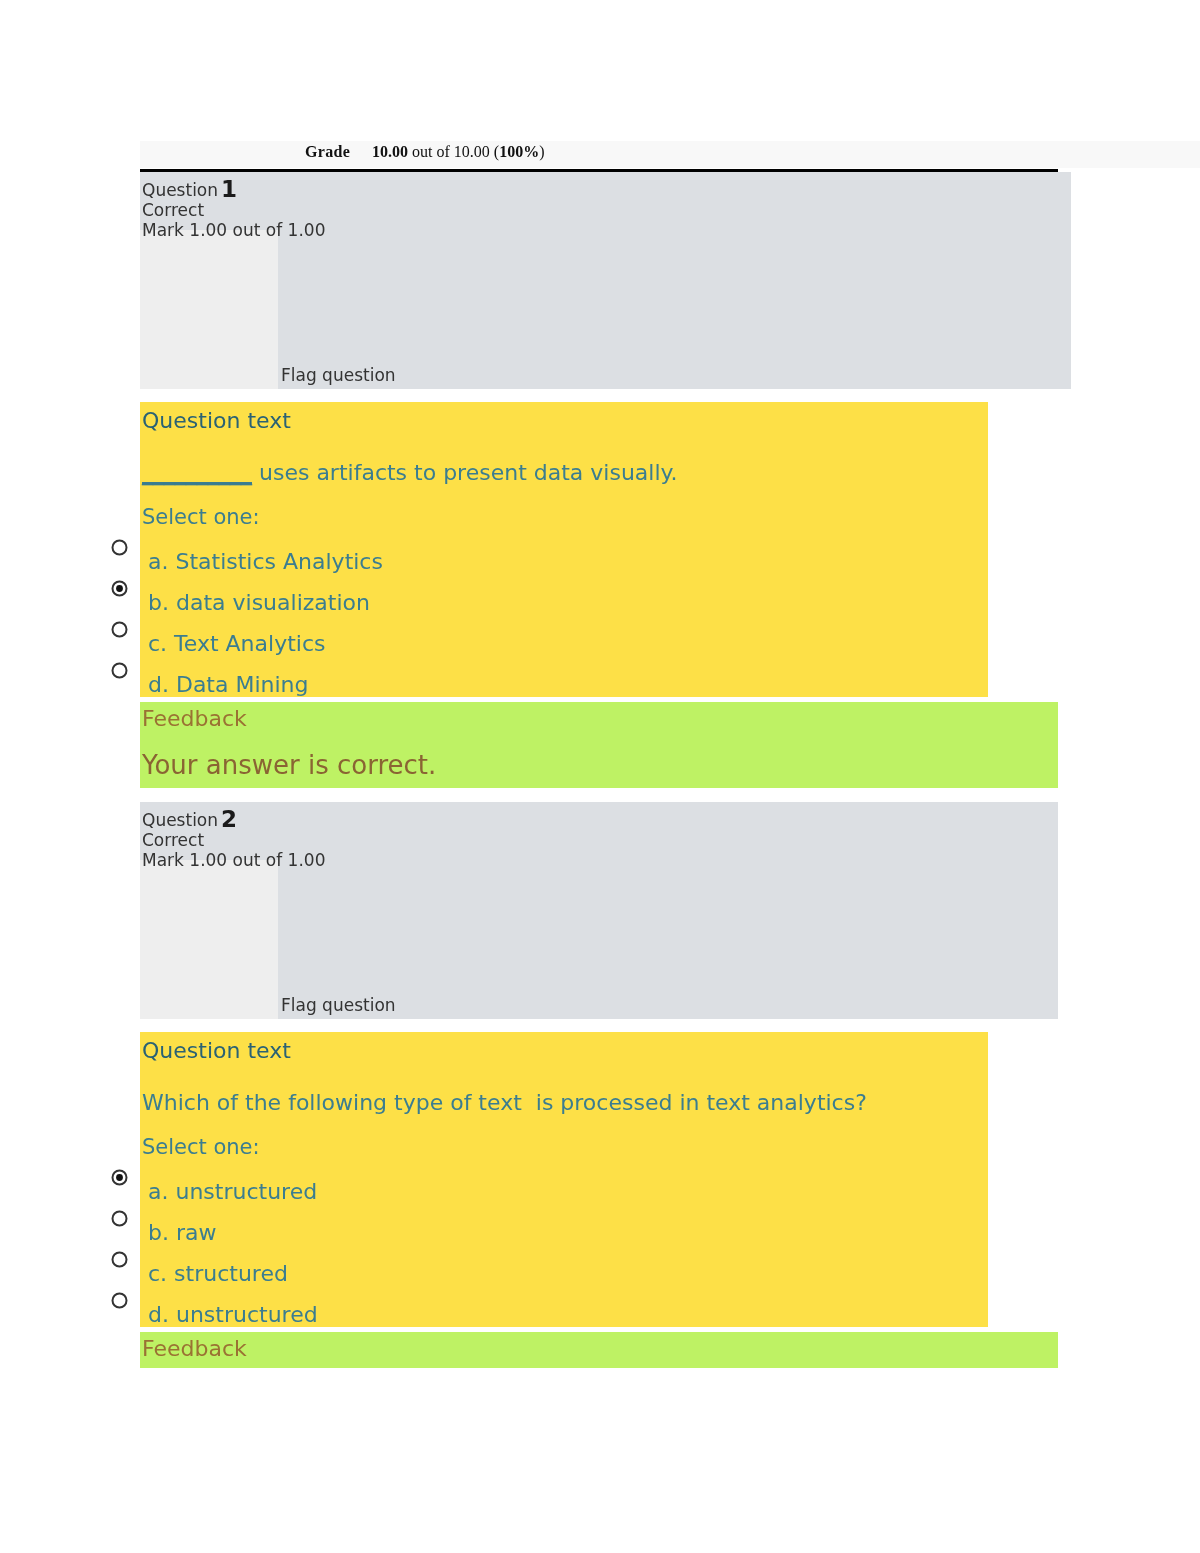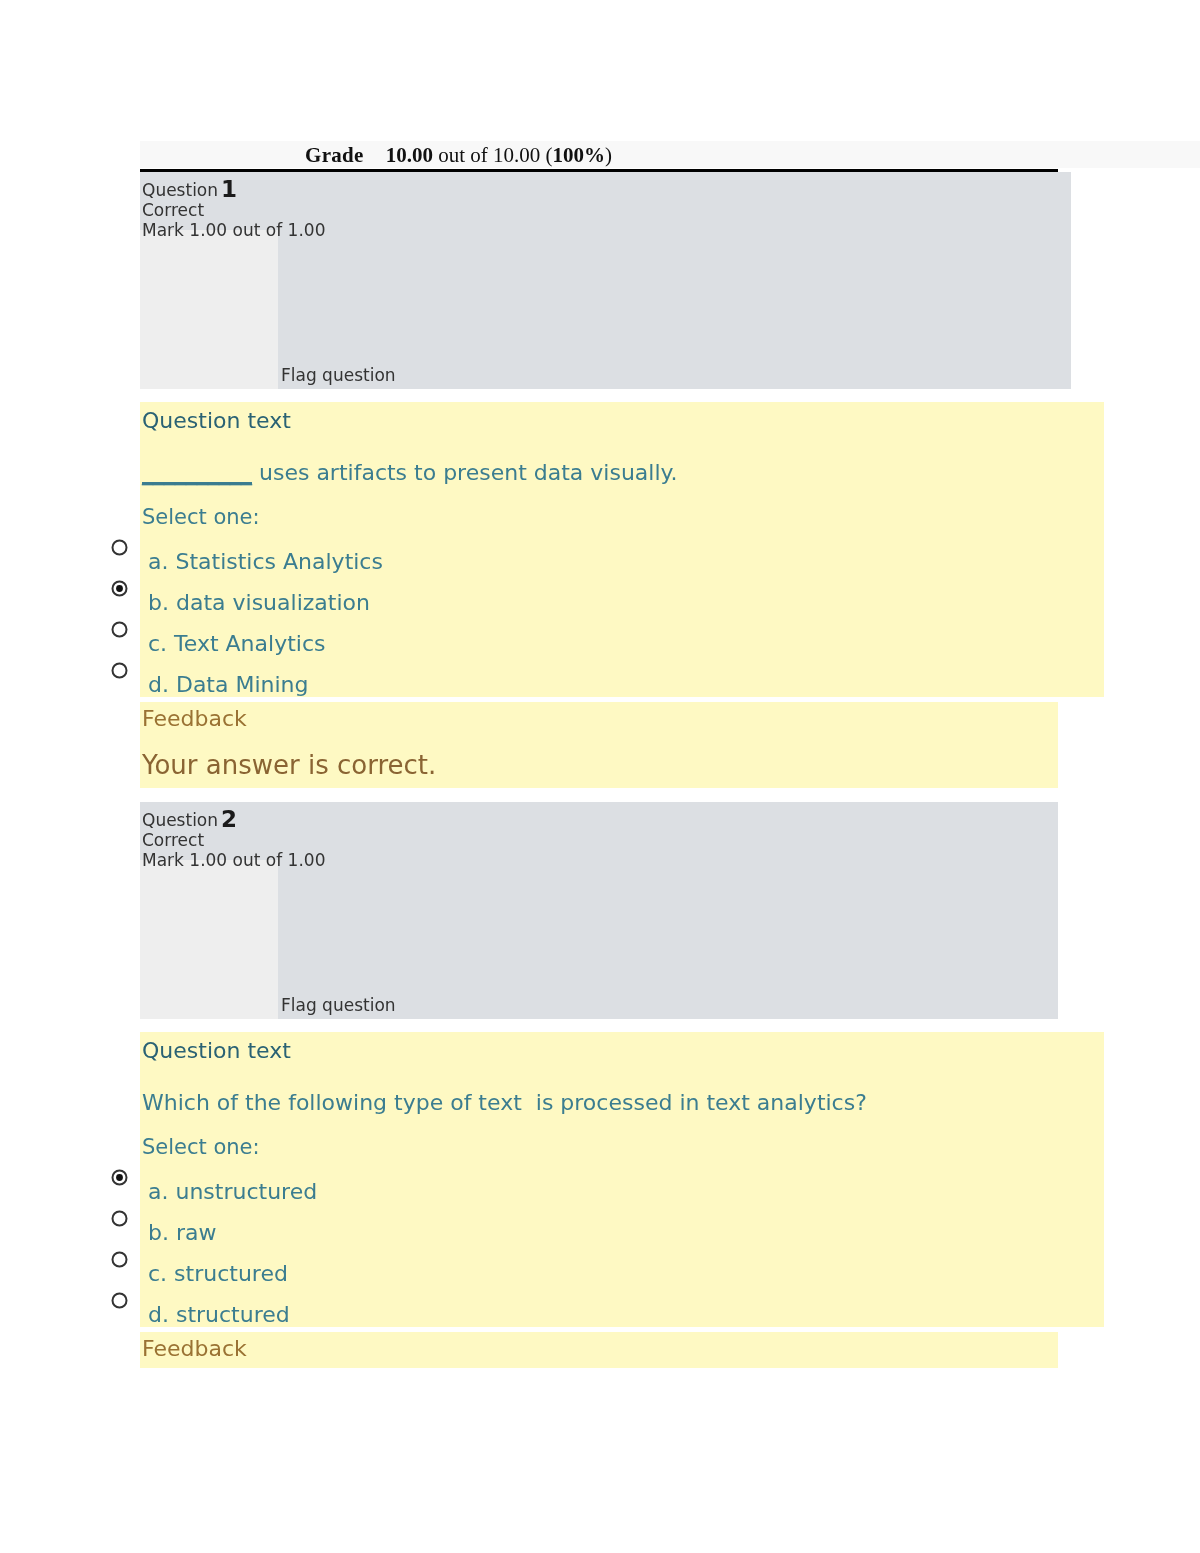--- a/index.html
+++ b/index.html
@@ -24,21 +24,21 @@
 
   
   .grade-bar {
     position: absolute;
     left: 140px;
     top: 141px;
     width: 1060px;
     height: 27px;
     background: #f8f8f8;
     font-family: "Liberation Serif", serif;
-    font-size: 21px;
+    font-size: 16px;
     color: #111;
     white-space: nowrap;
   }
   .grade-inner {
     position: absolute;
     left: 165px;
     top: 2px;
   }
   .grade-label {
     font-weight: bold;
@@ -110,22 +110,22 @@
     bottom: 4px;
     font-size: 17px;
     color: #333;
     white-space: nowrap;
   }
 
   
   .qbody {
     position: absolute;
     left: 140px;
-    width: 964px;
-    background: #fef9c3;
+    width: 848px;
+    background: #fde047;
     color: #3b7d90;
   }
   .qbody .qhead {
     position: absolute;
     left: 2px;
     top: 6px;
     font-size: 22px;
     color: #2a6274;
     white-space: nowrap;
   }
@@ -177,21 +177,21 @@
     font-size: 22px;
     color: #3b7d90;
     white-space: nowrap;
   }
 
   
   .feedback {
     position: absolute;
     left: 140px;
     width: 918px;
-    background: #fef9c3;
+    background: #bef264;
     color: #8a6433;
   }
   .feedback .fhead {
     position: absolute;
     left: 2px;
     top: 4px;
     font-size: 22px;
     color: #9a7233;
     white-space: nowrap;
   }
@@ -320,21 +320,21 @@
       <span class="olabel">c. structured</span>
     </div>
 
     <div class="option" style="left:-36px; top:256px; width:954px;">
       <div class="notch"></div>
       <span class="radio">
         <svg width="17" height="17" viewBox="0 0 17 17">
             <circle cx="8.5" cy="8.5" r="7" fill="#ffffff" stroke="#333333" stroke-width="2"></circle>
           </svg>
       </span>
-      <span class="olabel">d. structured</span>
+      <span class="olabel">d. unstructured</span>
     </div>
   </div>
 
   <div class="feedback" style="top:1332px; height:36px;">
     <div class="fhead">Feedback</div>
   </div>
 
 </div>
 
 </body></html>

